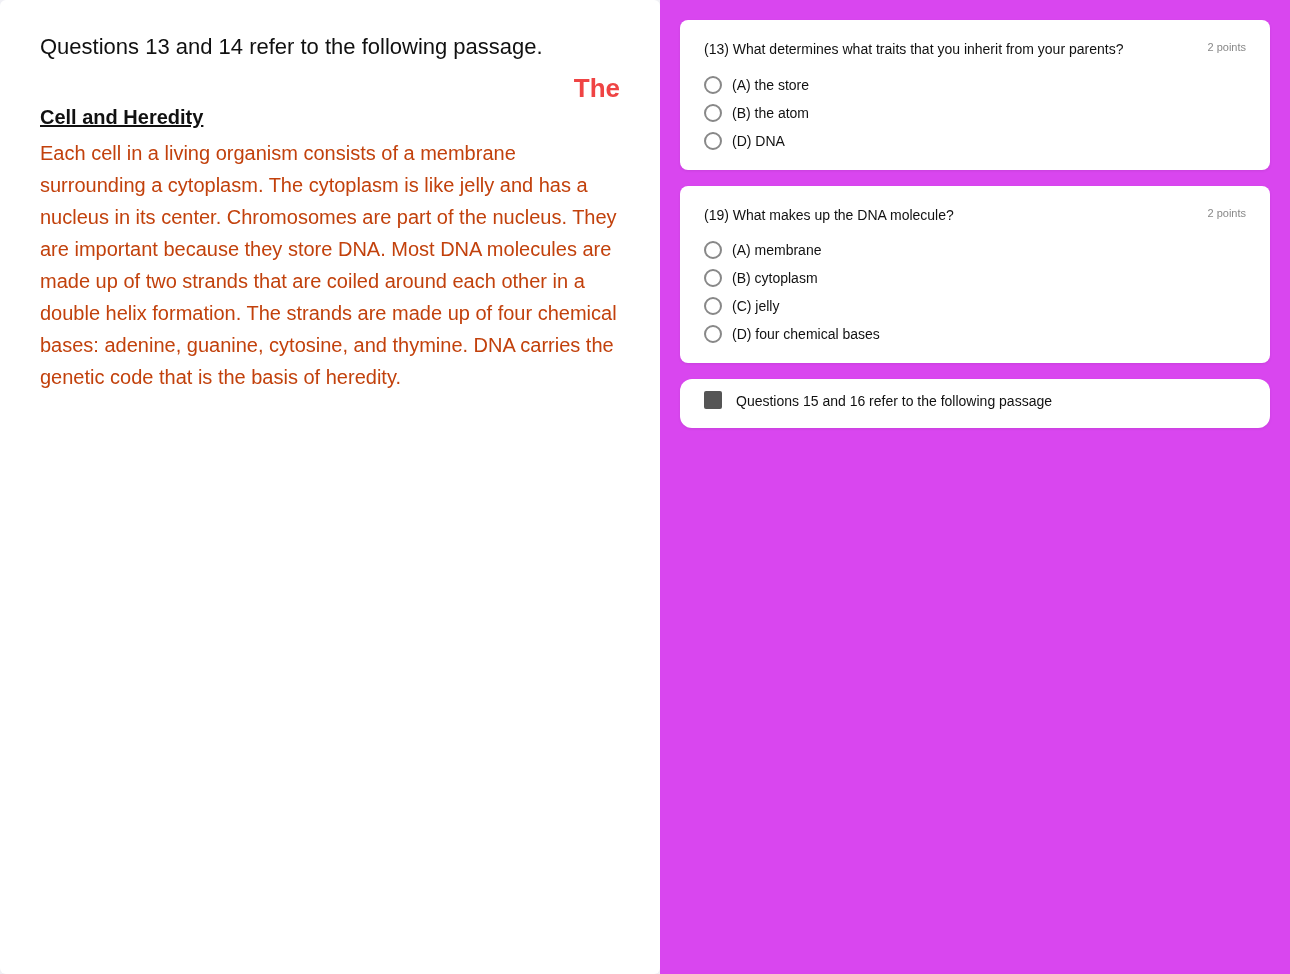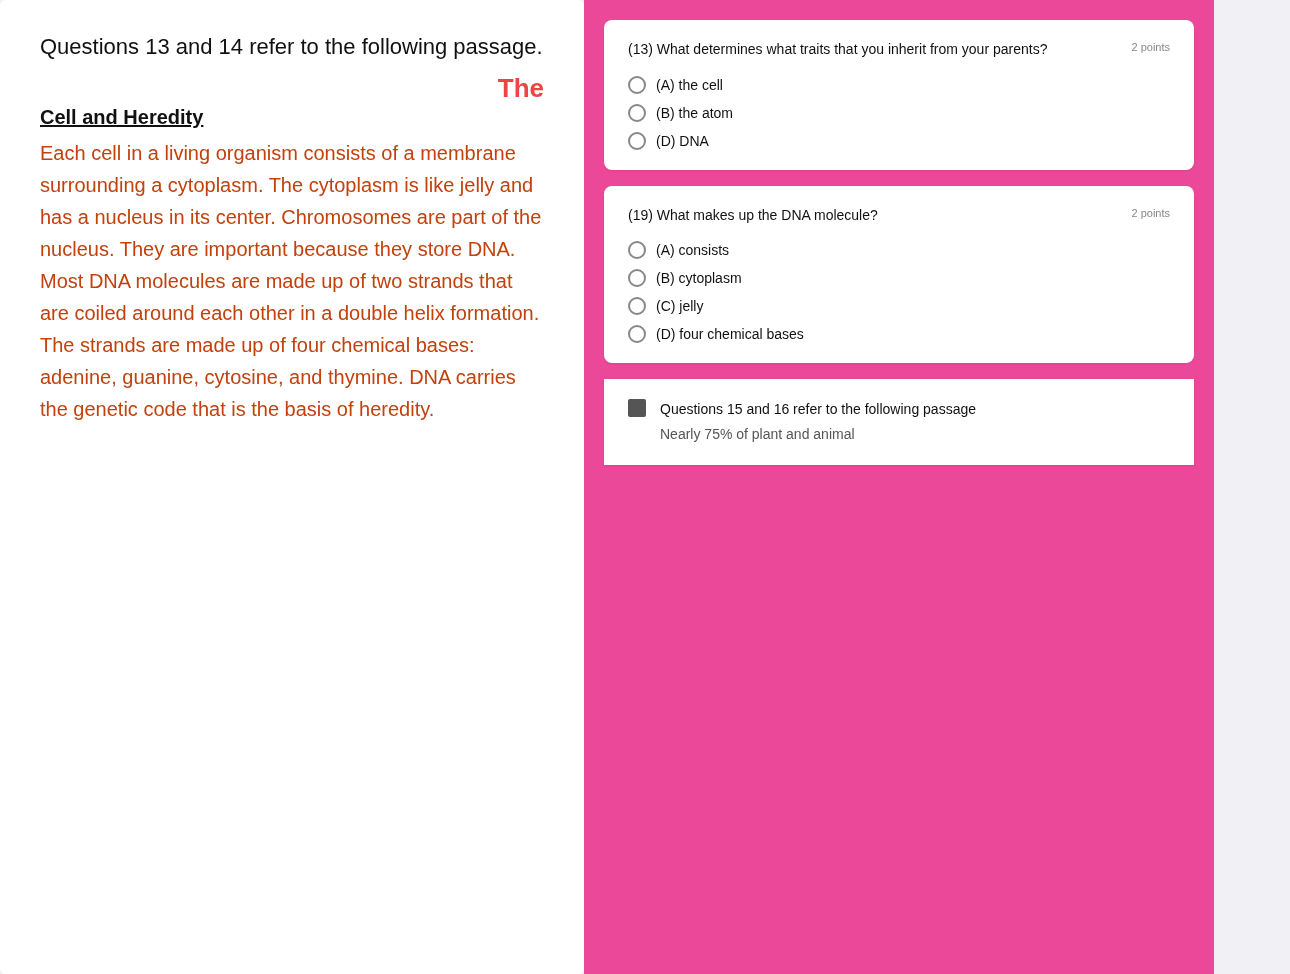--- a/index.html
+++ b/index.html
@@ -11,31 +11,31 @@
     body {
       font-family: Arial, sans-serif;
       background-color: #f0f0f5;
       display: flex;
       width: 1290px;
       min-height: 974px;
       overflow: hidden;
     }
 
     .left-panel {
-      width: 584px;
+      width: 660px;
       background-color: #ffffff;
       padding: 30px 40px;
       overflow-y: auto;
       flex-shrink: 0;
       border-radius: 6px;
     }
 
     .right-panel {
       width: 630px;
-      background-color: #ec4899;
+      background-color: #d946ef;
       padding: 20px 20px;
       overflow-y: auto;
       flex-shrink: 0;
     }
 
     .passage-intro {
       font-size: 22px;
       line-height: 1.5;
       color: #111;
       margin-bottom: 10px;
@@ -120,22 +120,22 @@
     }
 
     .option-label {
       font-size: 14px;
       color: #111;
     }
 
     
     .passage-preview-card {
       background-color: #ffffff;
-      border-radius: 0;
-      padding: 20px 24px;
+      border-radius: 12px;
+      padding: 12px 24px;
       box-shadow: 0 1px 3px rgba(0,0,0,0.08);
       position: relative;
     }
 
     .passage-preview-icon {
       display: inline-block;
       width: 18px;
       height: 18px;
       background-color: #555;
       border-radius: 2px;
@@ -178,21 +178,21 @@
   <div class="question-card">
     <div class="question-header">
       <div class="question-text">
         <span style="font-weight:normal;">(13) </span>What determines what traits that you inherit from your parents?
       </div>
       <span class="question-points">2 points</span>
     </div>
     <ul class="option-list">
       <li class="option-item">
         <div class="radio-circle"></div>
-        <span class="option-label">(A) the cell</span>
+        <span class="option-label">(A) the store</span>
       </li>
       <li class="option-item">
         <div class="radio-circle"></div>
         <span class="option-label">(B) the atom</span>
       </li>
       <li class="option-item">
         <div class="radio-circle"></div>
         <span class="option-label">(D) DNA</span>
       </li>
     </ul>
@@ -201,21 +201,21 @@
   <div class="question-card">
     <div class="question-header">
       <div class="question-text">
         <span>(19) </span>What makes up the DNA molecule?
       </div>
       <span class="question-points">2 points</span>
     </div>
     <ul class="option-list">
       <li class="option-item">
         <div class="radio-circle"></div>
-        <span class="option-label">(A) consists</span>
+        <span class="option-label">(A) membrane</span>
       </li>
       <li class="option-item">
         <div class="radio-circle"></div>
         <span class="option-label">(B) cytoplasm</span>
       </li>
       <li class="option-item">
         <div class="radio-circle"></div>
         <span class="option-label">(C) jelly</span>
       </li>
       <li class="option-item">
@@ -223,18 +223,17 @@
         <span class="option-label">(D) four chemical bases</span>
       </li>
     </ul>
   </div>
 
   <div class="passage-preview-card">
     <div class="preview-header-row">
       <div class="passage-preview-icon"></div>
       <div>
         <p class="preview-intro">Questions 15 and 16 refer to the following passage</p>
-        <p class="preview-body">Nearly 75% of plant and animal</p>
       </div>
     </div>
   </div>
 
 </div>
 
 </body></html>

